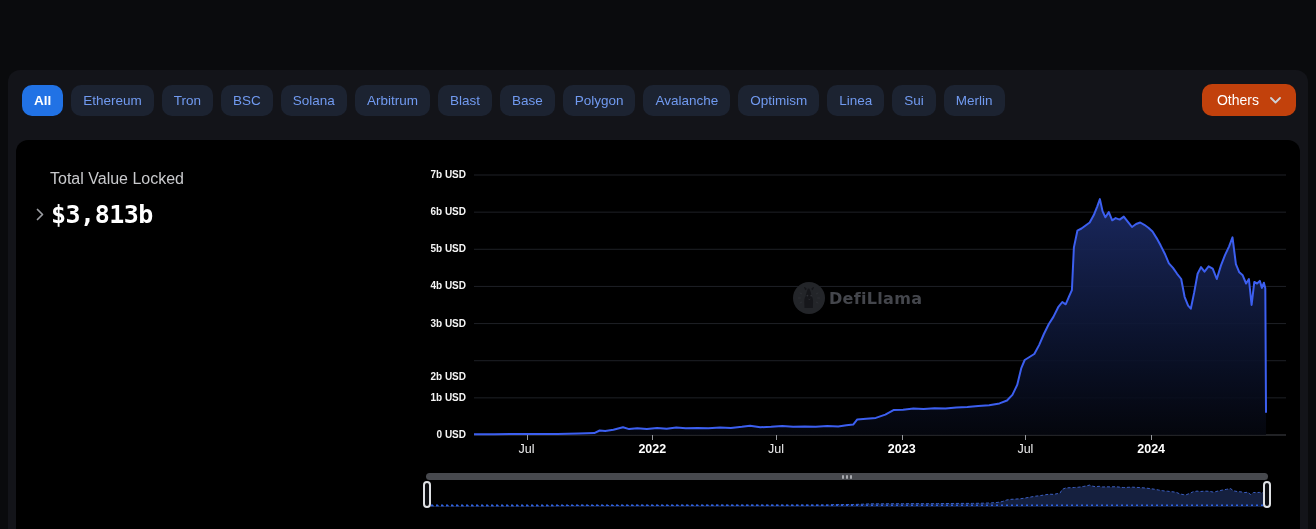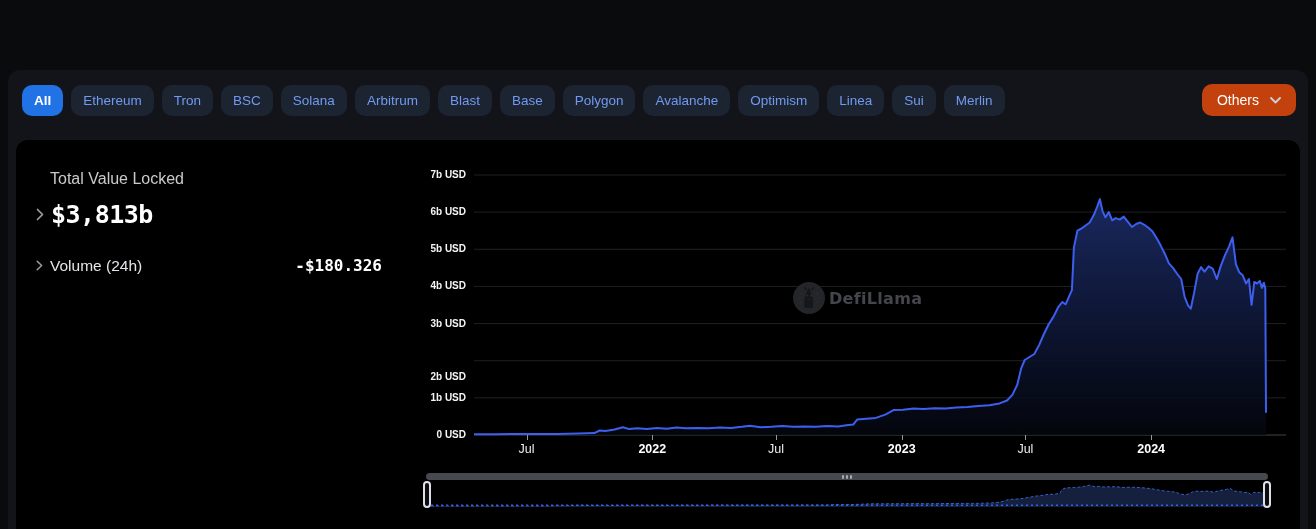--- a/index.html
+++ b/index.html
@@ -90,27 +90,20 @@
     <div class="card">
 
       <div class="stats">
         <div class="tvl-label">Total Value Locked</div>
         <div class="tvl-row">
           <svg width="8" height="13" viewBox="0 0 8 13">
               <polyline points="1.5,1.5 6.5,6.5 1.5,11.5" fill="none" stroke="#9b9da2" stroke-width="1.7" stroke-linecap="round" stroke-linejoin="round"></polyline>
             </svg>
           <span class="tvl-value">$3,813b</span>
         </div>
-        <div class="vol-row">
-          <svg width="7" height="11" viewBox="0 0 7 11">
-              <polyline points="1.2,1.2 5.6,5.5 1.2,9.8" fill="none" stroke="#9b9da2" stroke-width="1.5" stroke-linecap="round" stroke-linejoin="round"></polyline>
-            </svg>
-          <span class="vol-label">Volume (24h)</span>
-          <span class="vol-value">-$180.326</span>
-        </div>
       </div>
 
       <div class="chart-area" id="chart-area">
         <svg id="main-chart" width="812" height="272" viewBox="0 0 812 272">
           <defs>
             <linearGradient id="areaGrad" x1="0" y1="0" x2="0" y2="1">
               <stop offset="0" stop-color="#1b2a63" stop-opacity="0.95"></stop>
               <stop offset="0.7" stop-color="#0a1128" stop-opacity="0.9"></stop>
               <stop offset="1" stop-color="#05070f" stop-opacity="0.85"></stop>
             </linearGradient>

